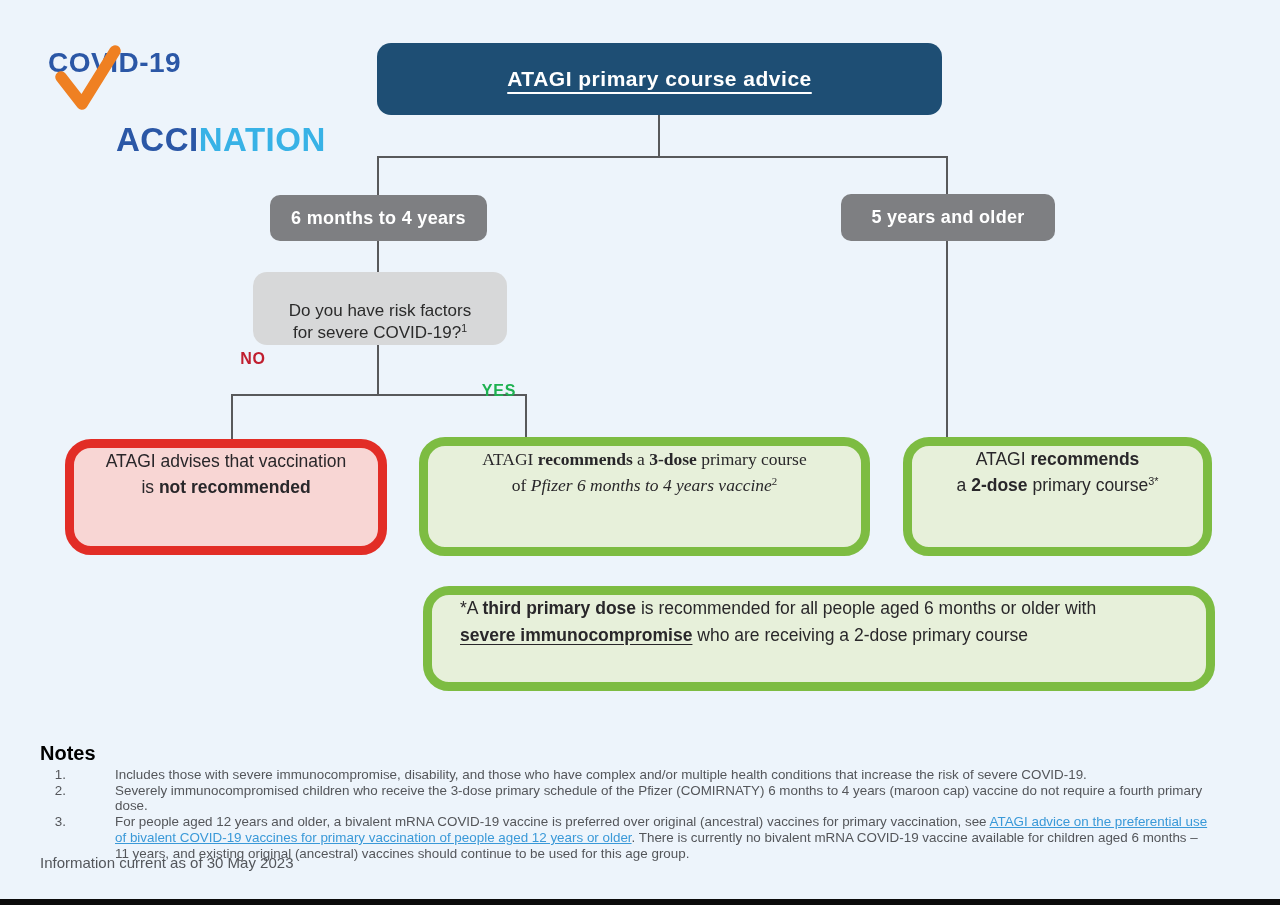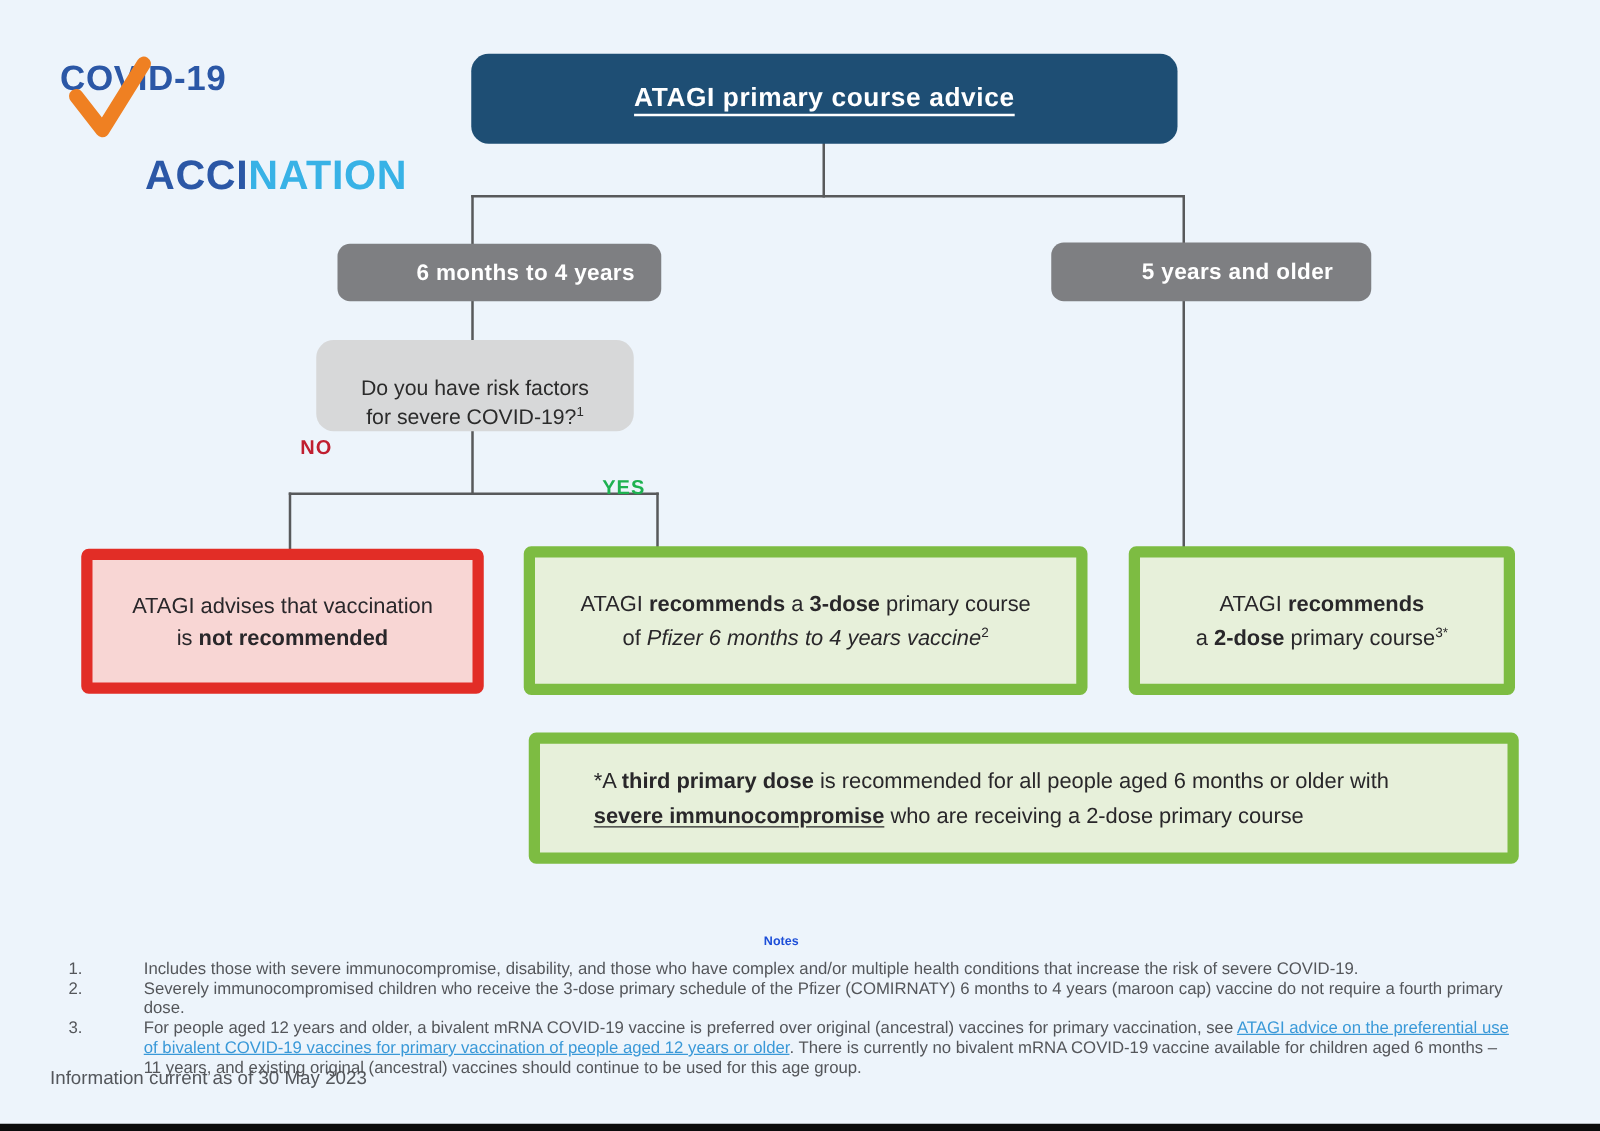--- a/index.html
+++ b/index.html
@@ -16,52 +16,52 @@
   .logo-check{position:absolute;left:52px;top:44px;width:72px;height:68px;z-index:3;}
 
   
   .title-box{position:absolute;left:377px;top:43px;width:565px;height:72px;background:#1e4e74;border-radius:14px;
     display:flex;align-items:center;justify-content:center;z-index:2;}
   .title-text{color:#ffffff;font-size:21px;font-weight:bold;letter-spacing:.5px;text-decoration:underline;
     text-underline-offset:6px;text-decoration-thickness:2px;}
 
   
   .badge{position:absolute;background:#7e7f82;color:#fff;font-weight:bold;font-size:18px;letter-spacing:.3px;
-    border-radius:10px;display:flex;align-items:center;justify-content:center;z-index:2;padding-left:42px;}
+    border-radius:10px;display:flex;align-items:center;justify-content:center;z-index:2;}
   .badge-left{left:270px;top:195px;width:217px;height:46px;}
   .badge-right{left:841px;top:194px;width:214px;height:47px;}
 
   
   .decision{position:absolute;left:253px;top:272px;width:254px;height:73px;background:#d7d8d9;border-radius:14px;
     display:flex;align-items:flex-end;justify-content:center;text-align:center;font-size:17px;color:#2b2b2b;
     line-height:1.32;z-index:2;}
 
   
   .answer{position:absolute;font-weight:bold;font-size:16px;letter-spacing:.8px;z-index:2;text-align:center;width:48px;}
   .answer-no{left:229px;top:350px;color:#c01e2f;}
   .answer-yes{left:475px;top:371px;color:#1eb150;margin-top:11px;}
 
   
-  .outcome{position:absolute;border-radius:6px;display:flex;align-items:center;justify-content:center;
+  .outcome{position:absolute;border-radius:26px;display:flex;justify-content:center;
     text-align:center;font-size:17.5px;color:#29272a;line-height:1.5;z-index:2;box-sizing:border-box;}
   .outcome.red{border:9px solid #e22d26;background:#f8d6d4;}
   .outcome.green{border:9px solid #7dbc42;background:#e7f0da;}
   .box-notrec{left:65px;top:439px;width:322px;height:116px;}
-  .box-3dose{left:419px;top:437px;width:451px;height:119px;}
+  .box-3dose{left:419px;top:437px;width:451px;height:119px;font-family:Liberation Serif, serif;}
   .box-2dose{left:903px;top:437px;width:309px;height:119px;}
   .box-foot{left:423px;top:586px;width:792px;height:105px;justify-content:flex-start;text-align:left;
-    padding:0 43px;font-size:17.5px;line-height:1.55;}
+    padding:0 28px;font-size:17.5px;line-height:1.55;}
 
   .b{font-weight:bold;} .i{font-style:italic;} .u{text-decoration:underline;text-underline-offset:3px;}
   .sup{font-size:.62em;vertical-align:.6em;}
   .link{color:#3a99d8;text-decoration:underline;cursor:pointer;}
 
   
   .notes{position:absolute;left:40px;top:746px;width:1170px;color:#54565a;font-size:13.4px;line-height:15.8px;z-index:2;}
-  .notes-heading{font-size:10px;font-weight:bold;color:#1d4ed8;margin-bottom:5px;text-align:center;}
+  .notes-heading{font-size:20px;font-weight:bold;color:#000000;margin-bottom:5px;}
   .note-item{display:flex;}
   .note-num{flex:none;width:26px;text-align:right;margin-right:9px;}
   .note-text{flex:1;margin-left:40px;}
 
   .footer{position:absolute;left:40px;top:854px;font-size:15px;color:#53565b;z-index:2;}
   .bottom-edge{position:absolute;left:0;top:899px;width:1280px;height:6px;background:#0b0b0b;z-index:4;}
 </style>
 </head>
 <body>
 

